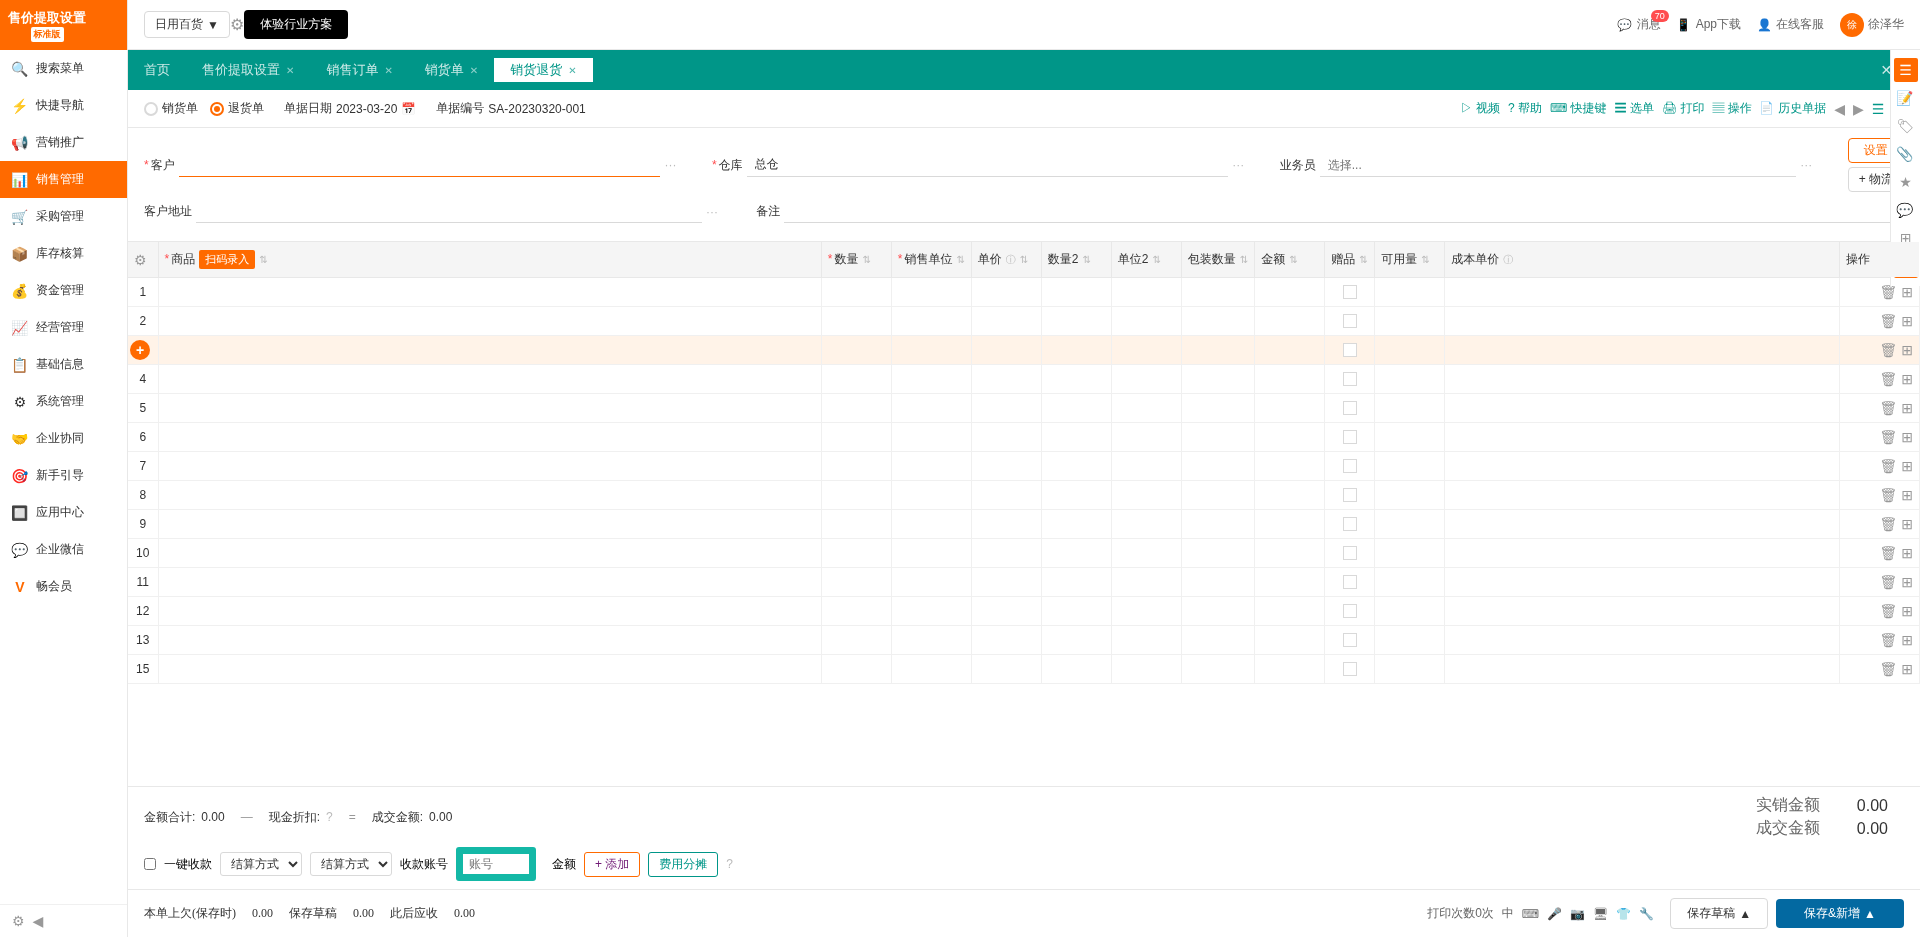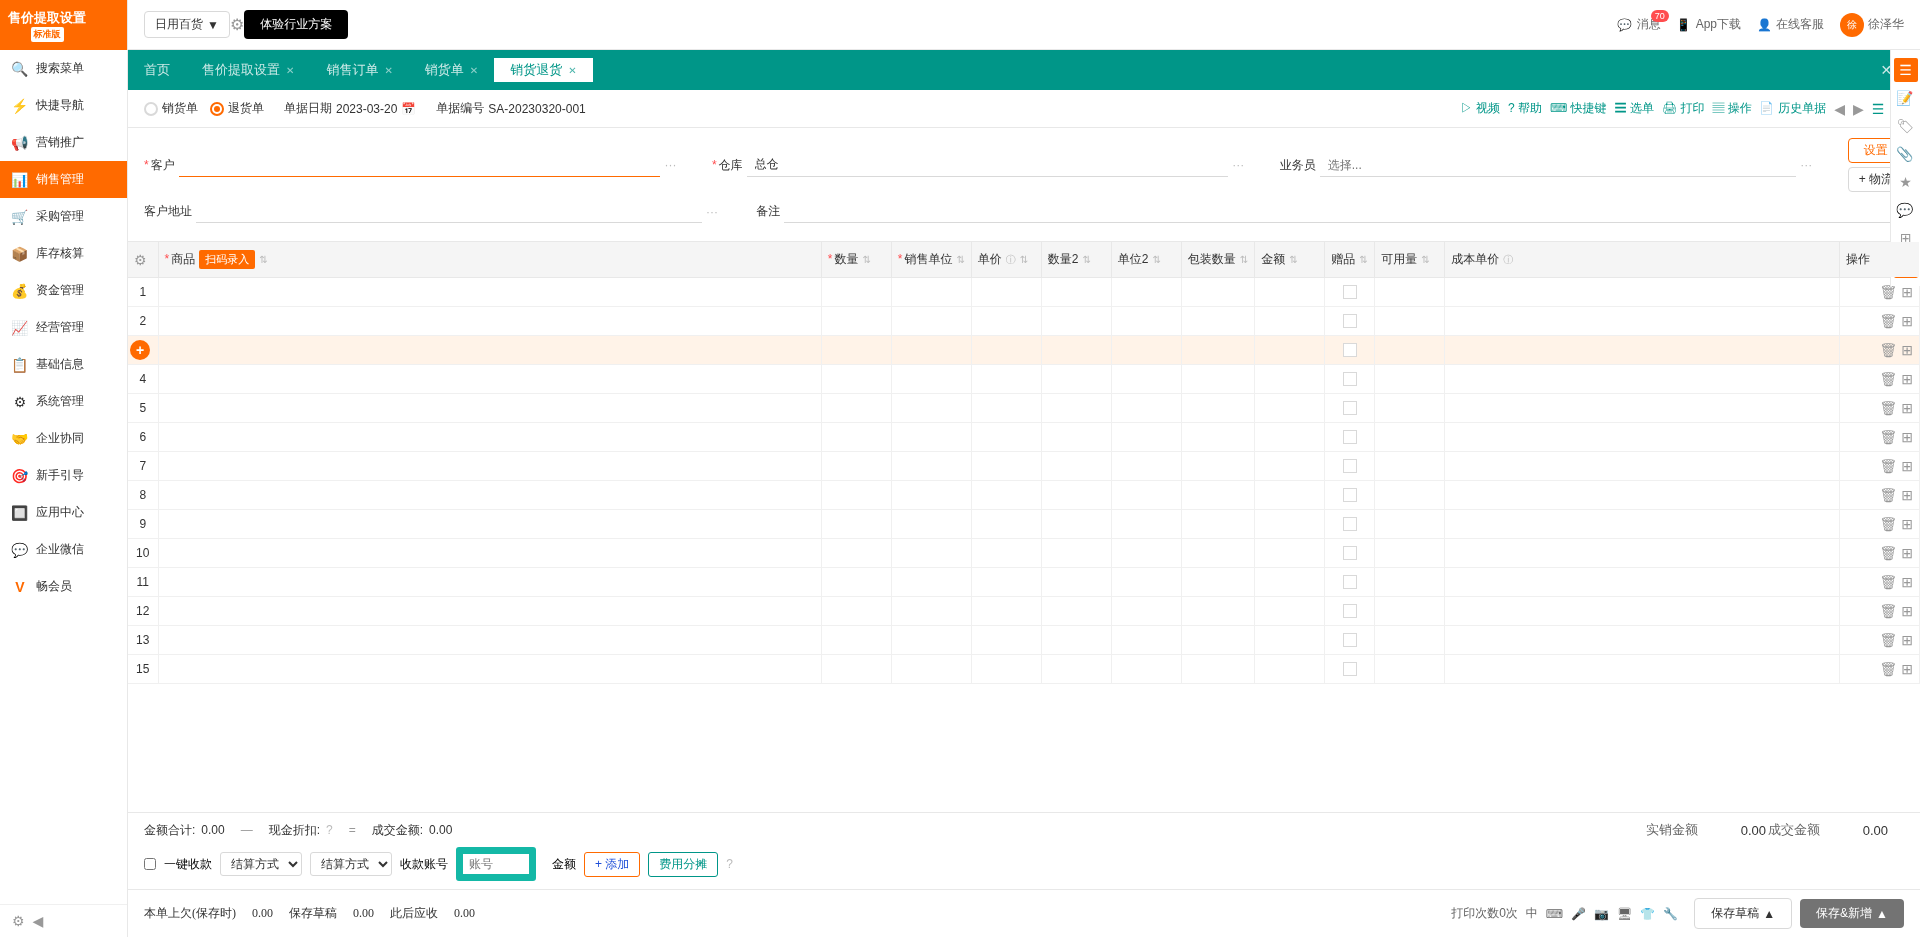--- a/index.html
+++ b/index.html
@@ -115,33 +115,33 @@
     .footer-row1 { display: flex; align-items: center; gap: 16px; margin-bottom: 8px; font-size: 12px; }
     .footer-amount { display: flex; align-items: center; gap: 6px; color: #333; }
     .footer-minus { color: #999; }
     .footer-equals { color: #999; }
     .footer-row2 { display: flex; align-items: center; gap: 8px; font-size: 12px; }
     .footer-checkbox { width: 12px; height: 12px; border: 1px solid #d9d9d9; cursor: pointer; }
     .footer-select {
       border: 1px solid #d9d9d9; border-radius: 3px; padding: 3px 6px; font-size: 12px; color: #333; background: #fff; cursor: pointer;
     }
     .footer-input { border: 7px solid #14b8a6; border-radius: 3px; padding: 3px 6px; font-size: 12px; color: #333; background: #fff; outline: none; width: 80px; }
-    .add-btn { background: #fff; border: 1px solid #ff6a00; color: #1d4ed8; border-radius: 3px; padding: 3px 10px; font-size: 12px; cursor: pointer; display: flex; align-items: center; gap: 2px; }
+    .add-btn { background: #fff; border: 1px solid #ff6a00; color: #701a75; border-radius: 3px; padding: 3px 10px; font-size: 12px; cursor: pointer; display: flex; align-items: center; gap: 2px; }
     .fee-btn { background: #fff; border: 1px solid #009688; color: #009688; border-radius: 3px; padding: 3px 10px; font-size: 12px; cursor: pointer; }
 
     
     .bottom-bar { background: #fff; border-top: 1px solid #e8e8e8; padding: 8px 16px; display: flex; align-items: center; justify-content: space-between; }
     .bottom-stats { display: flex; align-items: center; gap: 16px; font-size: 12px; color: #333; font-family: Liberation Serif, serif; }
     .bottom-btns { display: flex; align-items: center; gap: 8px; }
     .bottom-toolbar { display: flex; align-items: center; gap: 8px; }
     .save-draft-btn { background: #fff; border: 1px solid #d9d9d9; border-radius: 4px; padding: 6px 16px; font-size: 12px; cursor: pointer; color: #333; display: flex; align-items: center; gap: 4px; }
-    .save-new-btn { background: #737373; color: #fff; border: none; border-radius: 4px; padding: 6px 16px; font-size: 12px; cursor: pointer; display: flex; align-items: center; gap: 4px; }
-
-    
-    .right-summary { display: flex; flex-direction: row; align-items: flex-end; gap: 2px; font-size: 13px; margin-left: auto; margin-right: 16px; }
+    .save-new-btn { background: #0369a1; color: #fff; border: none; border-radius: 4px; padding: 6px 28px; font-size: 12px; cursor: pointer; display: flex; align-items: center; gap: 4px; }
+
+    
+    .right-summary { display: flex; flex-direction: column; align-items: flex-end; gap: 2px; font-size: 16px; margin-left: auto; margin-right: 16px; }
     .summary-row { display: flex; align-items: center; gap: 8px; }
     .summary-label { color: #666; }
     .summary-value { color: #333; min-width: 60px; text-align: right; }
 
     
     .side-panel {
       position: fixed; right: 0; top: 50px; width: 30px; background: #fff; border-left: 1px solid #e8e8e8;
       display: flex; flex-direction: column; align-items: center; padding: 8px 0; gap: 4px;
     }
     .side-panel-btn { width: 24px; height: 24px; display: flex; align-items: center; justify-content: center; cursor: pointer; color: #999; font-size: 14px; }

